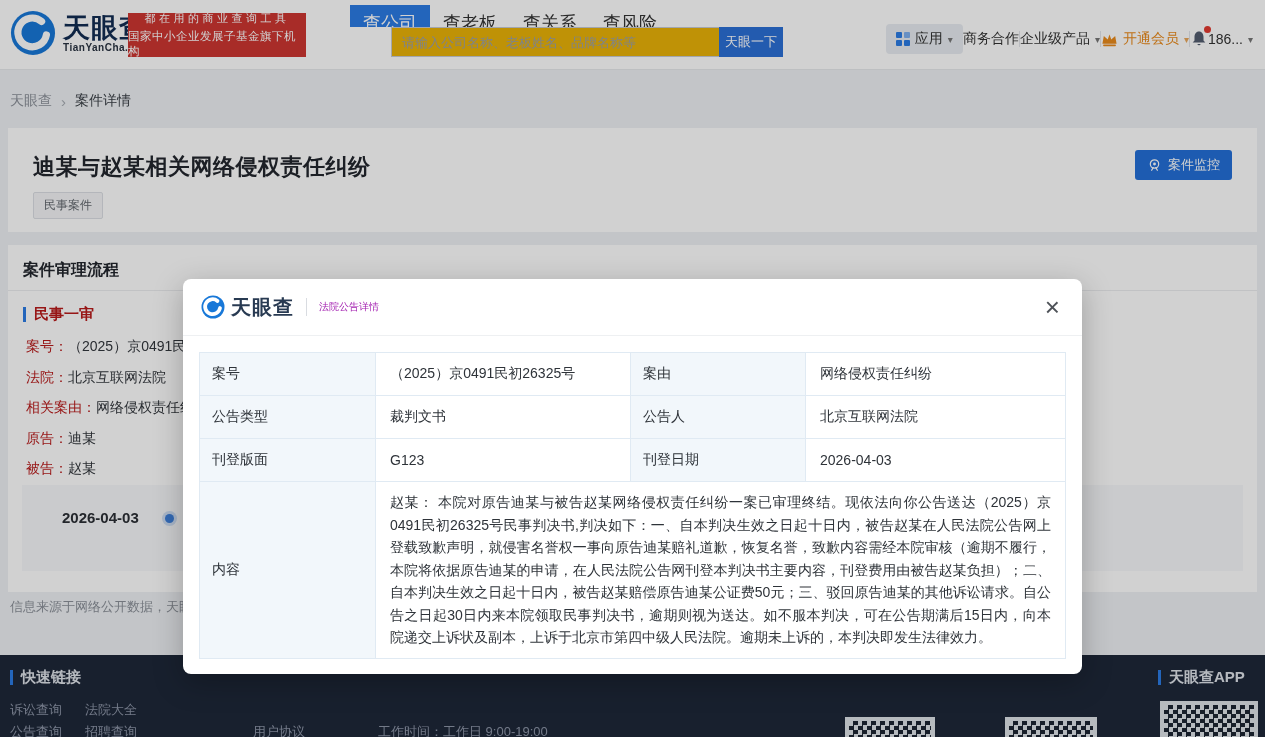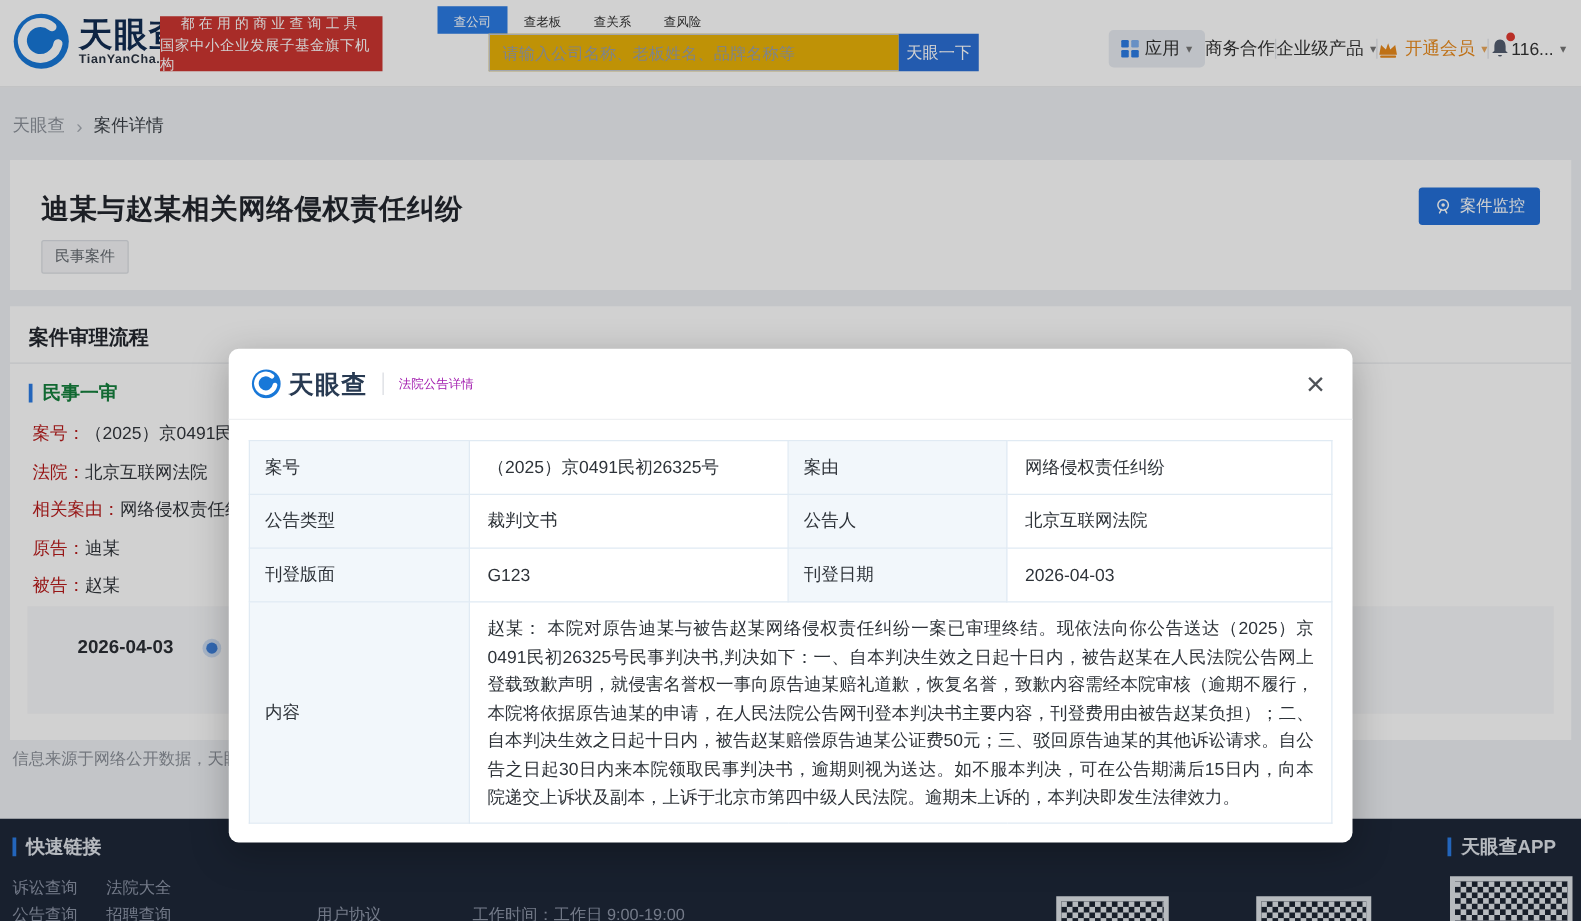--- a/index.html
+++ b/index.html
@@ -13,21 +13,21 @@
   .logo-mark svg { width:46px; height:46px; display:block; }
   .logo-brand { font-size:27px; font-weight:bold; color:#122c52; line-height:28px; letter-spacing:1px; }
   .logo-domain { font-size:10px; font-weight:bold; color:#2a3442; letter-spacing:.5px; }
   .slogan-badge { position:absolute; left:128px; top:13px; width:178px; height:44px; background:#cd3631; color:#fff;
     display:flex; flex-direction:column; justify-content:center; align-items:center; gap:3px; }
   .slogan-badge .l1 { font-size:11px; letter-spacing:3.5px; }
   .slogan-badge .l2 { font-size:11.5px; letter-spacing:.5px; }
 
   .search-area { position:absolute; left:350px; top:5px; }
   .search-tabs { display:flex; height:22px; }
-  .search-tab { font-size:10px; color:#333; padding:6px 13px; cursor:pointer; }
+  .search-tab { font-size:18px; color:#333; padding:6px 13px; cursor:pointer; }
   .search-tab.active { background:#2b7ce5; color:#fff; }
   .search-row { display:flex; margin-top:0; }
   .search-input { width:328px; height:30px; border:1px solid #c6cbd4; border-right:none; padding:0 10px; font-size:13px; color:#333; outline:none; background:#eab308;margin-left:41px; }
   .search-input::placeholder { color:#9aa0a8; }
   .search-btn { width:64px; height:30px; background:#2b6fd6; color:#fff; border:none; font-size:13px; cursor:pointer; }
 
   .top-nav { position:absolute; right:12px; top:24px; display:flex; align-items:center; font-size:14px; color:#333; }
   .nav-item { display:flex; align-items:center; gap:5px; cursor:pointer; white-space:nowrap; }
   .nav-apps { background:#e8ecf2; border-radius:4px; padding:6px 10px; }
   .grid-ic { display:inline-grid; grid-template-columns:6px 6px; grid-gap:2px; }
@@ -52,21 +52,21 @@
   .case-title { position:absolute; left:25px; top:24px; font-size:22px; font-weight:bold; color:#23272e; letter-spacing:.5px; }
   .case-tag { position:absolute; left:25px; top:64px; font-size:12px; color:#63686f; background:#f4f5f7; border:1px solid #dcdfe4; padding:4px 10px; border-radius:2px; }
   .monitor-btn { position:absolute; right:25px; top:22px; height:30px; padding:0 12px; background:#2470d8; color:#fff; border:none; border-radius:3px;
     font-size:13px; display:flex; align-items:center; gap:6px; cursor:pointer; }
   .monitor-btn svg { width:15px; height:15px; }
 
   
   .process-card { position:absolute; left:8px; right:8px; top:245px; height:347px; background:#fff; }
   .proc-head { position:absolute; left:15px; top:15px; font-size:16px; font-weight:bold; color:#23272e; }
   .proc-divider { position:absolute; left:0; right:0; top:45px; height:1px; background:#ecedf0; }
-  .stage { position:absolute; left:15px; top:60px; display:flex; align-items:center; gap:8px; font-size:15px; font-weight:bold; color:#15803d; }
+  .stage { position:absolute; left:15px; top:60px; display:flex; align-items:center; gap:8px; font-size:15px; font-weight:bold; color:#b91c1c; }
   .blue-bar { width:3px; height:15px; background:#2b7ce5; display:inline-block; }
   .fields { position:absolute; left:18px; top:86px; font-size:14px; line-height:30.5px; }
   .fld-label { color:#b91c1c; }
   .fld-value { color:#33373d; }
   .timeline-block { position:absolute; left:14px; right:14px; top:240px; height:86px; background:#f7f8fa; }
   .tl-date { position:absolute; left:40px; top:24px; font-size:15px; font-weight:600; color:#2b2f35; }
   .tl-dot { position:absolute; left:143px; top:29px; width:9px; height:9px; border-radius:50%; background:#3d7fd9; box-shadow:0 0 0 3px rgba(61,127,217,.22); }
   .disclaimer { position:absolute; left:10px; top:598px; font-size:13px; color:#8b9099; }
 
   
@@ -166,21 +166,21 @@
       </span>
       <span class="nav-sep"></span>
       <span class="bell-wrap">
         <svg viewBox="0 0 24 24">
             <path d="M12 2 C8 2 6 5.4 6 9.5 L6 14 L3.6 16.6 L20.4 16.6 L18 14 L18 9.5 C18 5.4 16 2 12 2 Z" fill="#535d6f"></path>
             <path d="M9.8 18.6 a2.3 2.3 0 0 0 4.4 0 Z" fill="#535d6f"></path>
           </svg>
         <span class="bell-dot"></span>
       </span>
       <span class="nav-item">
-        <span>116...</span>
+        <span>186...</span>
         <span class="caret">▾</span>
       </span>
     </nav>
   </header>
 
   <div class="breadcrumb">
     <span class="bc-root">天眼查</span>
     <span class="bc-sep">›</span>
     <span class="bc-cur">案件详情</span>
   </div>

